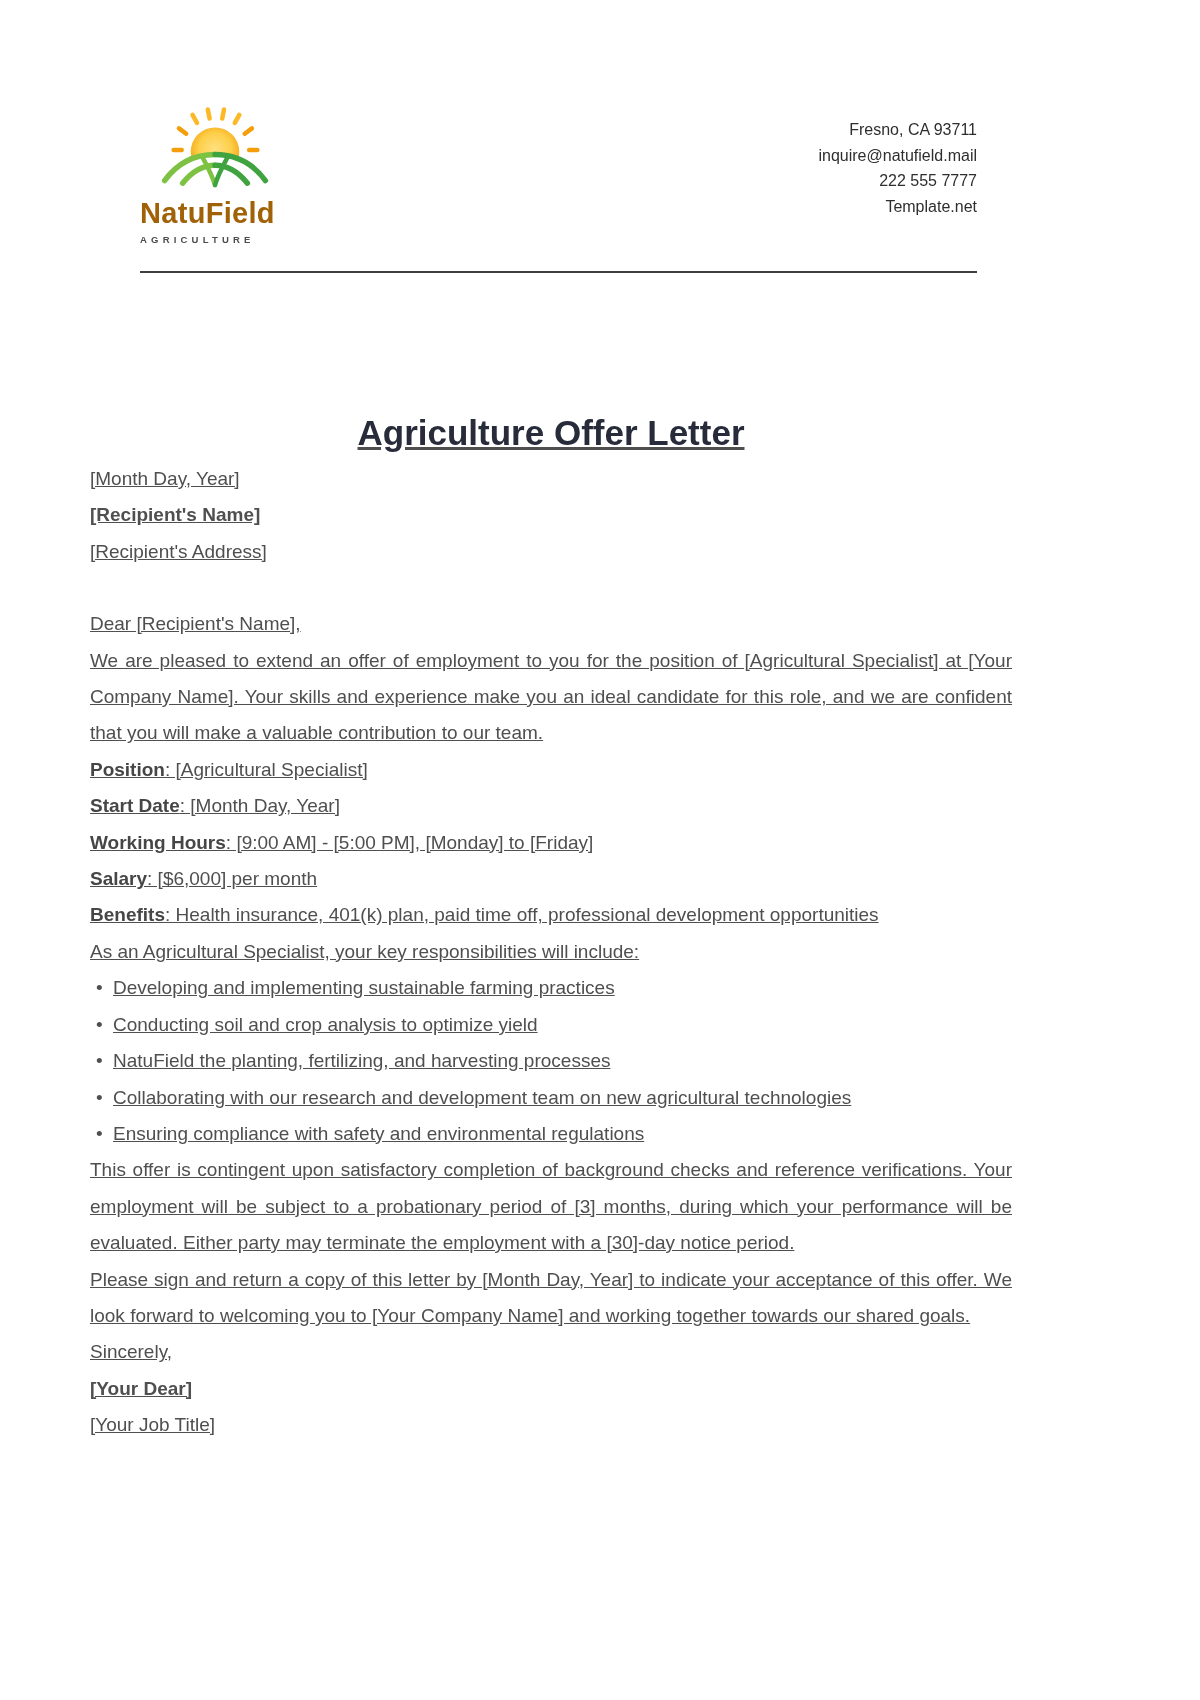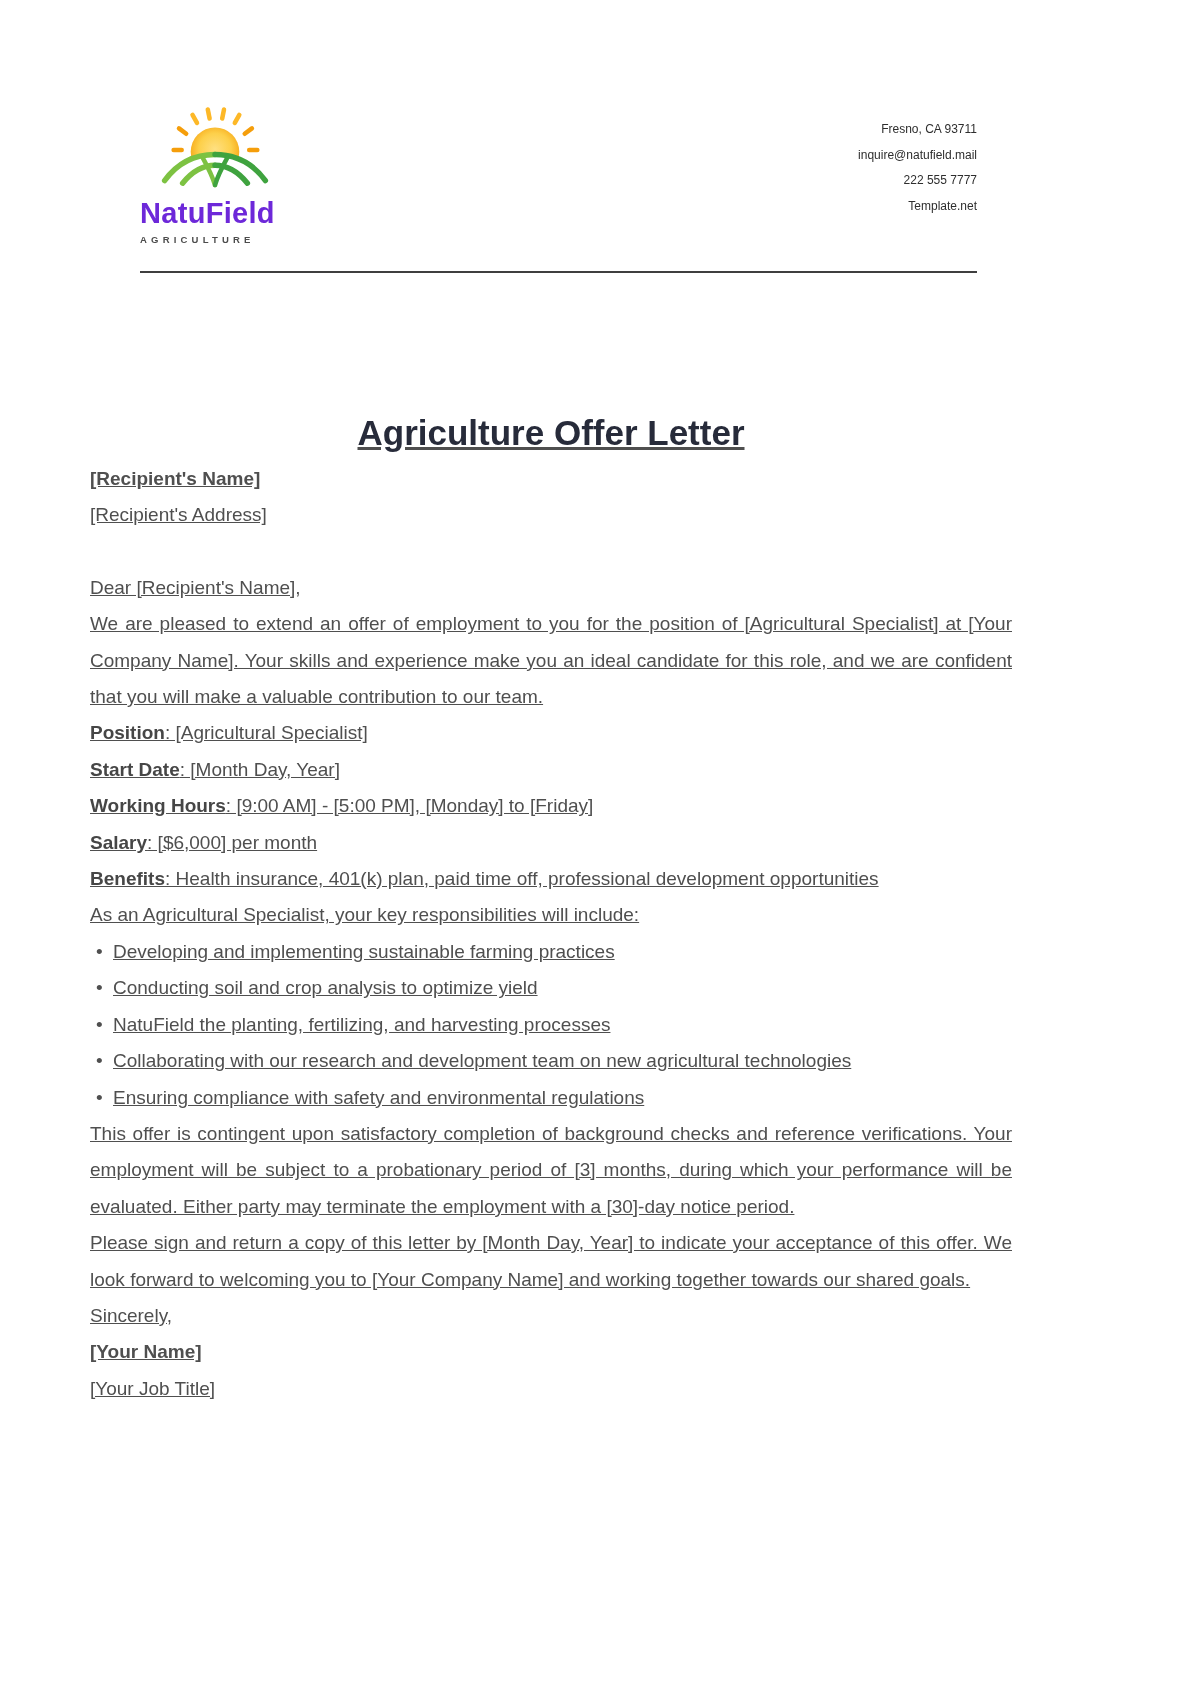--- a/index.html
+++ b/index.html
@@ -9,23 +9,23 @@
     position: relative; overflow: hidden;
     font-family: "Liberation Sans", "DejaVu Sans", sans-serif;
     -webkit-font-smoothing: antialiased;
   }
   .letterhead {
     display: flex; justify-content: space-between; align-items: flex-start;
     padding: 95px 223px 0 140px;
   }
   .logo { display: flex; flex-direction: column; }
   .logo-art { width: 126px; height: 100px; margin-left: 12px; }
-  .brand-name { font-size: 29px; font-weight: 700; color: #6d28d9; letter-spacing: 0.3px; margin-top: 2px; }
+  .brand-name { font-size: 29px; font-weight: 700; color: #a16207; letter-spacing: 0.3px; margin-top: 2px; }
   .brand-sub { font-size: 9.5px; font-weight: 600; letter-spacing: 4.2px; color: #4c4c4c; margin-top: 4px; }
-  .contact { text-align: right; font-size: 12px; line-height: 25.5px; color: #2e2e2e; margin-top: 22px; }
+  .contact { text-align: right; font-size: 16px; line-height: 25.5px; color: #2e2e2e; margin-top: 22px; }
   .rule { border: 0; border-top: 2px solid #3f3f3f; margin: 26px 223px 0 140px; }
   .letter {
     width: 922px; margin: 0 0 0 90px;
     color: #4f4f4f; font-size: 19px; line-height: 36.4px; text-decoration: underline;
   }
   .title {
     font-size: 35px; line-height: 44px; font-weight: 700;
     color: #272b3a; text-align: center;
     margin-top: 138px; margin-bottom: 6px;
   }
@@ -89,20 +89,21 @@
     <div>222 555 7777</div>
     <div>Template.net</div>
   </div>
 </div>
 
 <hr class="rule">
 
 <div class="letter">
   <h1 class="title">Agriculture Offer Letter</h1>
 
+  <p class="single">[Month Day, Year]</p>
   <p class="single bold">[Recipient's Name]</p>
   <p class="single">[Recipient's Address]</p>
 
   <div class="spacer"></div>
 
   <p class="single">Dear [Recipient's Name],</p>
 
   <p>We are pleased to extend an offer of employment to you for the position of [Agricultural Specialist] at [Your Company Name]. Your skills and experience make you an ideal candidate for this role, and we are confident that you will make a valuable contribution to our team.</p>
 
   <p class="single"><strong>Position</strong><span>: [Agricultural Specialist]</span></p>
@@ -118,15 +119,15 @@
     <li>Conducting soil and crop analysis to optimize yield</li>
     <li>NatuField the planting, fertilizing, and harvesting processes</li>
     <li>Collaborating with our research and development team on new agricultural technologies</li>
     <li>Ensuring compliance with safety and environmental regulations</li>
   </ul>
 
   <p>This offer is contingent upon satisfactory completion of background checks and reference verifications. Your employment will be subject to a probationary period of [3] months, during which your performance will be evaluated. Either party may terminate the employment with a [30]-day notice period.</p>
   <p>Please sign and return a copy of this letter by [Month Day, Year] to indicate your acceptance of this offer. We look forward to welcoming you to [Your Company Name] and working together towards our shared goals.</p>
 
   <p class="single">Sincerely,</p>
-  <p class="single bold">[Your Name]</p>
+  <p class="single bold">[Your Dear]</p>
   <p class="single">[Your Job Title]</p>
 </div>
 
 </body></html>

